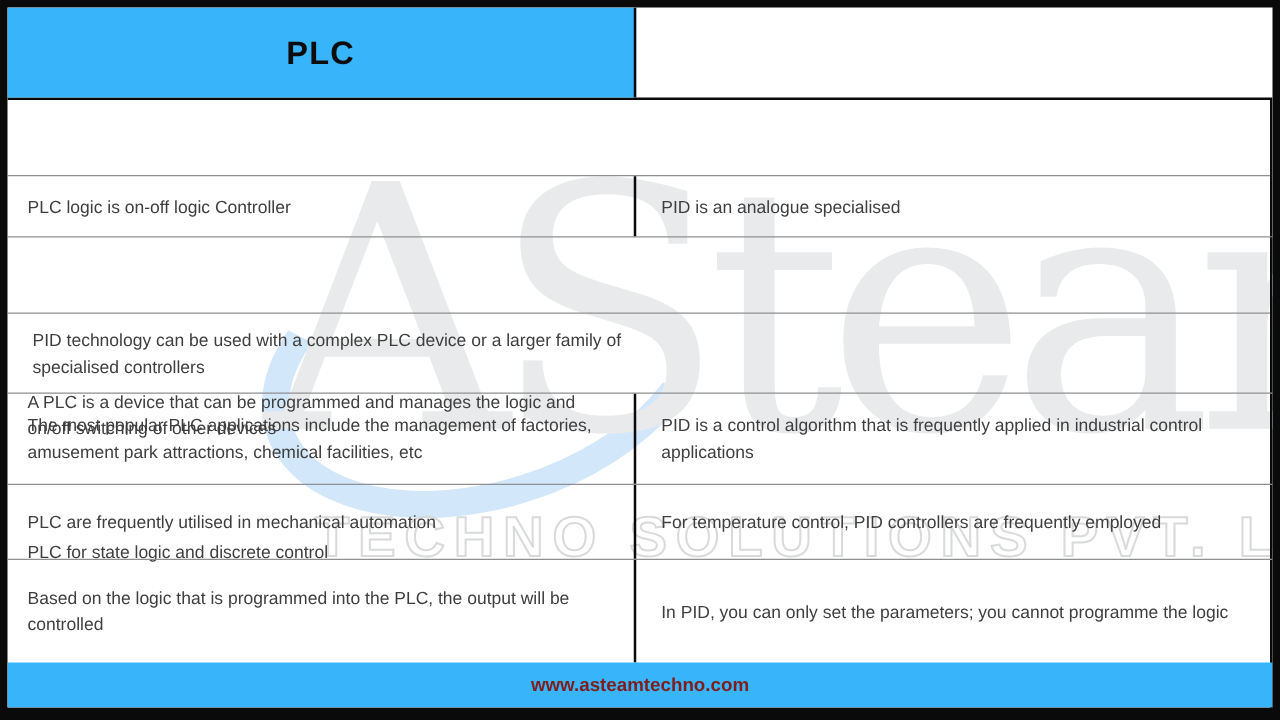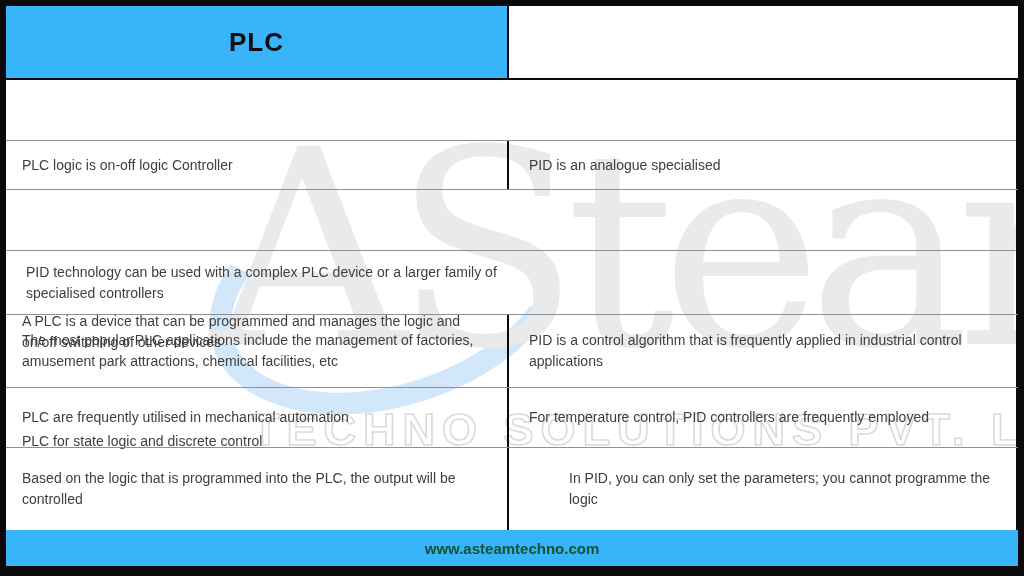--- a/index.html
+++ b/index.html
@@ -85,21 +85,21 @@
   .tbody {
     position: relative; z-index: 1;
     display: flex;
     flex-direction: column;
     flex: 0 0 auto;
   }
   .tr {
     display: flex;
     border-bottom: 1px solid #8e9092;
   }
-  .tr:last-child { border-bottom: none; gap: 40px; }
+  .tr:last-child { border-bottom: none; }
   .tr.h61 { height: 61px; flex-direction: column; }
   .tr.h49 { height: 49px; }
   .tr.h64 { height: 64px; }
   .tr.h73 { height: 73px; }
   .tr.h60 { height: 60px; text-align: center; }
   .tr.h82 { height: 82px; }
   .td {
     display: flex;
     align-items: center;
     font-size: 14px;
@@ -121,21 +121,21 @@
   
   .tfoot {
     position: relative; z-index: 1;
     flex: 1 0 36px;
     background: #38b4fb;
     display: flex;
     align-items: center;
     justify-content: center;
     font-size: 15px;
     font-weight: 700;
-    color: #14532d;
+    color: #7f1d1d;
   }
 </style>
 </head>
 <body>
 
 <div class="frame">
   <div class="inner">
 
     <div class="watermark">
       <div class="wm-swoosh"></div>

